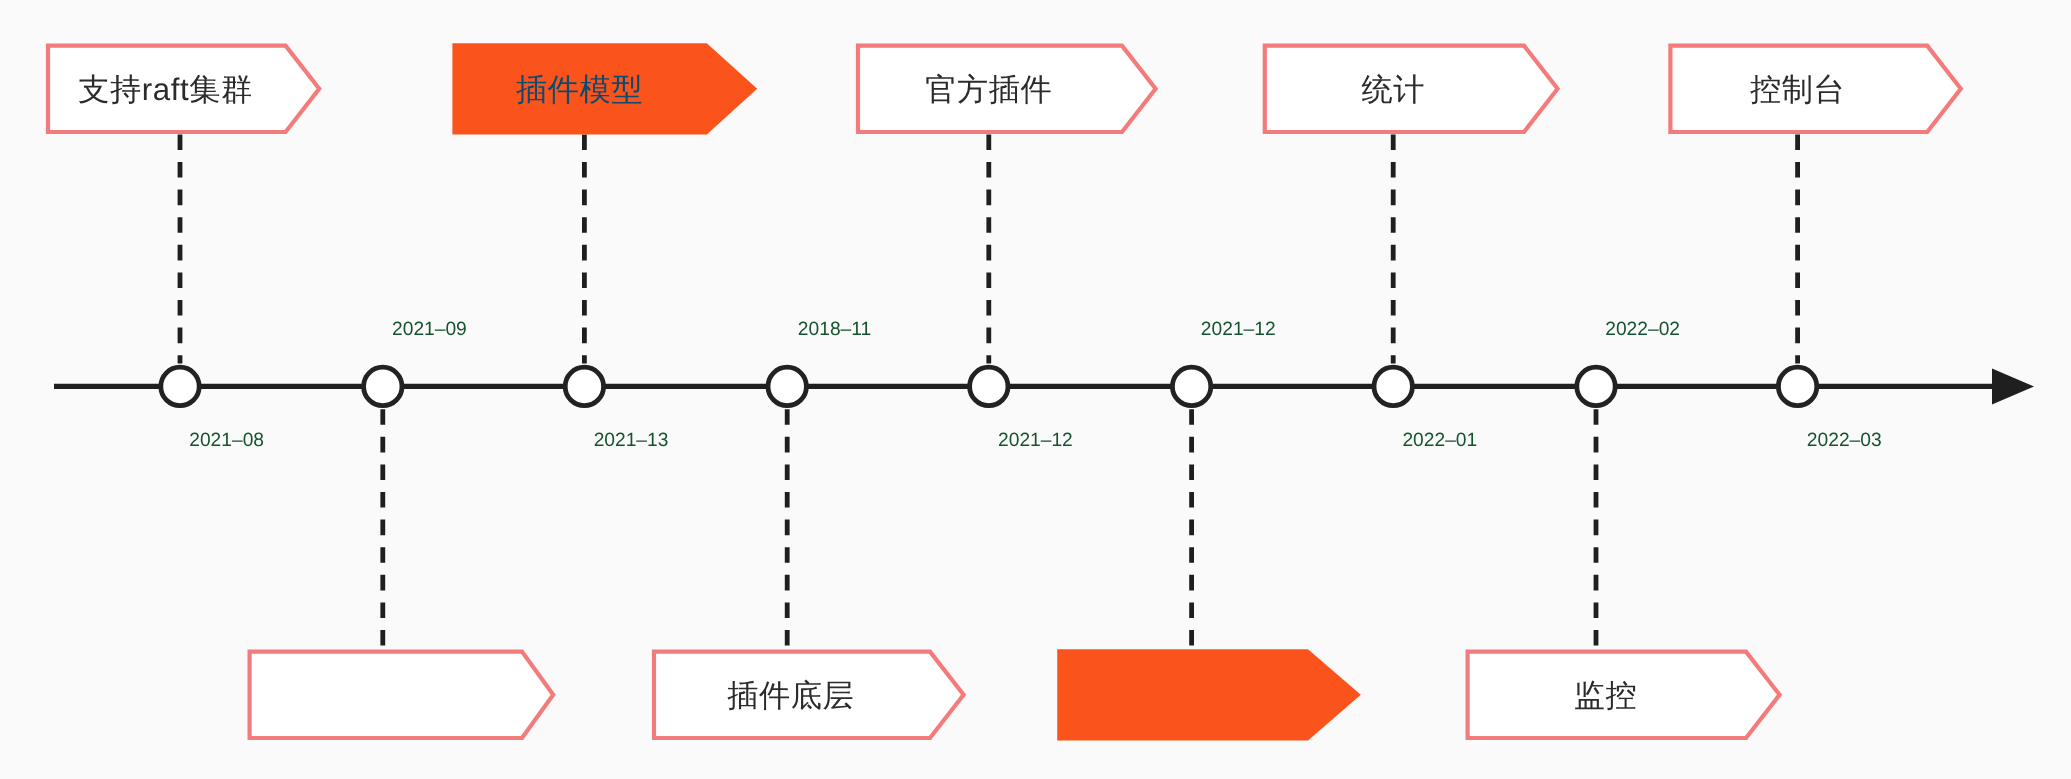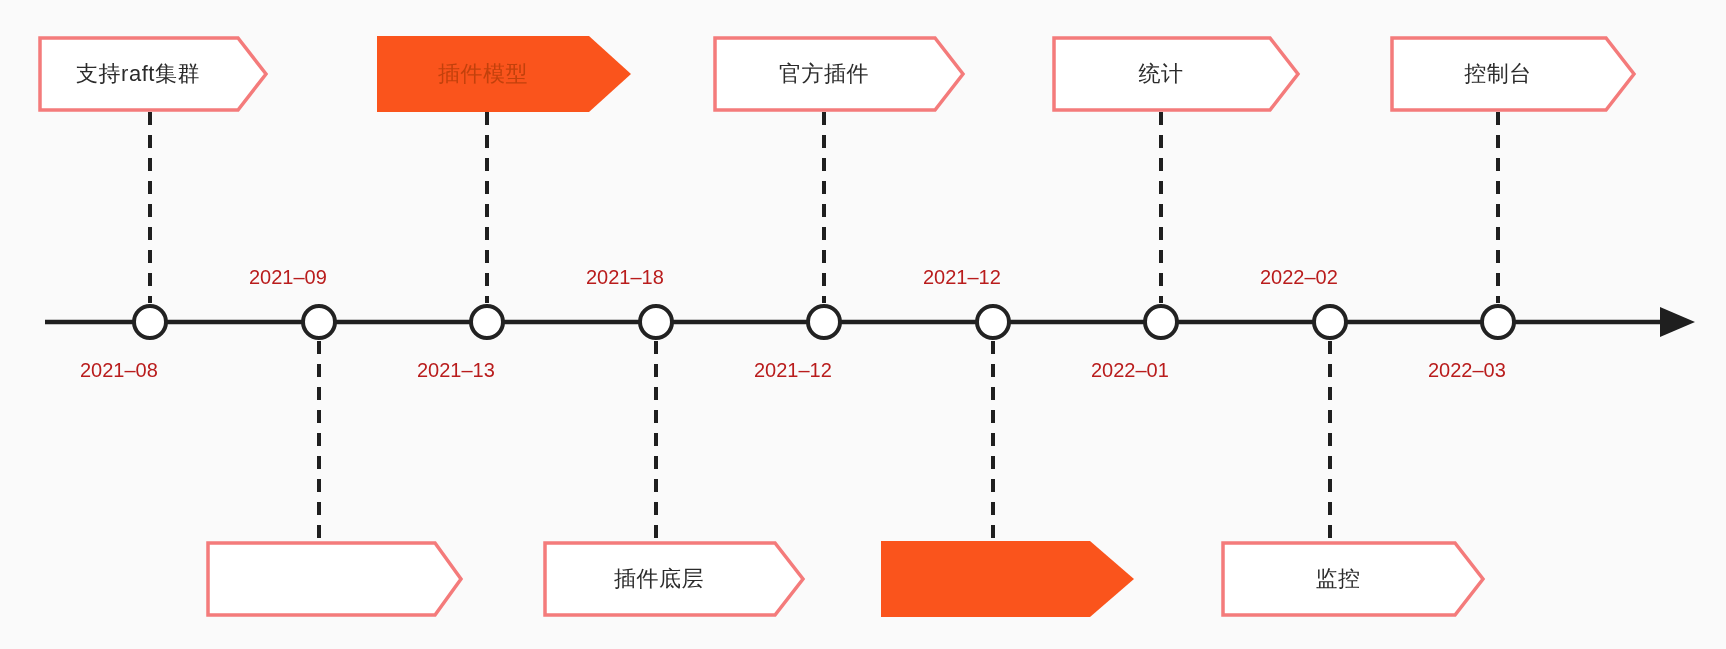--- a/index.html
+++ b/index.html
@@ -29,33 +29,33 @@
     height: 76px;
   }
   .banner svg { position: absolute; left: 0; top: 0; overflow: visible; }
   .banner .label {
     position: absolute;
     left: 0; top: 0;
     height: 100%;
     display: flex;
     align-items: center;
     justify-content: center;
-    font-size: 22px;
+    font-size: 26px;
     color: #2b2b2b;
     letter-spacing: 0.5px;
     white-space: nowrap;
   }
-  .banner.orange .label { color: #c2410c; }
+  .banner.orange .label { color: #0c4a6e; }
 
   .date-label {
     position: absolute;
     width: 140px;
-    text-align: left;
-    font-size: 20px;
-    color: #b91c1c;
+    text-align: right;
+    font-size: 16px;
+    color: #14532d;
   }
 </style>
 </head>
 <body>
 
 <div class="stage">
 
   <svg class="axis-layer" viewBox="0 0 1726 649" width="1726" height="649">
 
     <line class="axis-line" x1="45" y1="322" x2="1672" y2="322"></line>
@@ -76,21 +76,21 @@
     <circle class="node" cx="487" cy="322" r="16"></circle>
     <circle class="node" cx="656" cy="322" r="16"></circle>
     <circle class="node" cx="824" cy="322" r="16"></circle>
     <circle class="node" cx="993" cy="322" r="16"></circle>
     <circle class="node" cx="1161" cy="322" r="16"></circle>
     <circle class="node" cx="1330" cy="322" r="16"></circle>
     <circle class="node" cx="1498" cy="322" r="16"></circle>
   </svg>
 
   <div class="date-label" style="left:249px;  top:266px;">2021–09</div>
-  <div class="date-label" style="left:586px;  top:266px;">2021–18</div>
+  <div class="date-label" style="left:586px;  top:266px;">2018–11</div>
   <div class="date-label" style="left:923px;  top:266px;">2021–12</div>
   <div class="date-label" style="left:1260px; top:266px;">2022–02</div>
 
   <div class="date-label" style="left:80px;   top:359px;">2021–08</div>
   <div class="date-label" style="left:417px;  top:359px;">2021–13</div>
   <div class="date-label" style="left:754px;  top:359px;">2021–12</div>
   <div class="date-label" style="left:1091px; top:359px;">2022–01</div>
   <div class="date-label" style="left:1428px; top:359px;">2022–03</div>
 
   <div class="banner" style="left:38px; top:36px; width:230px;">

